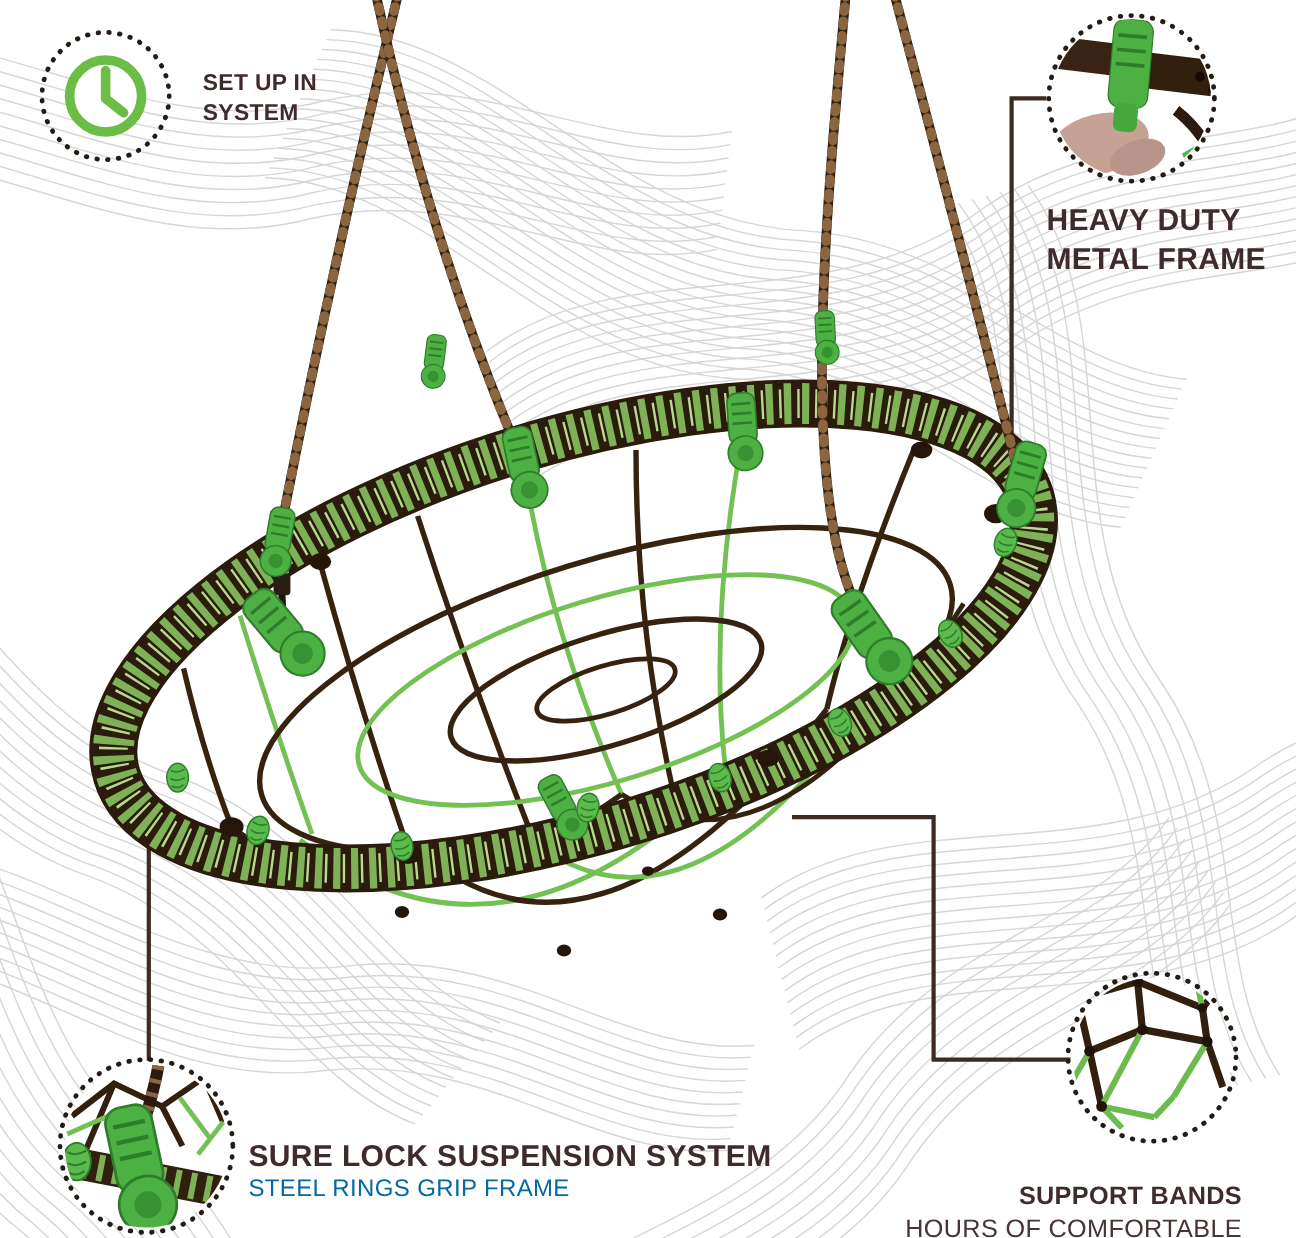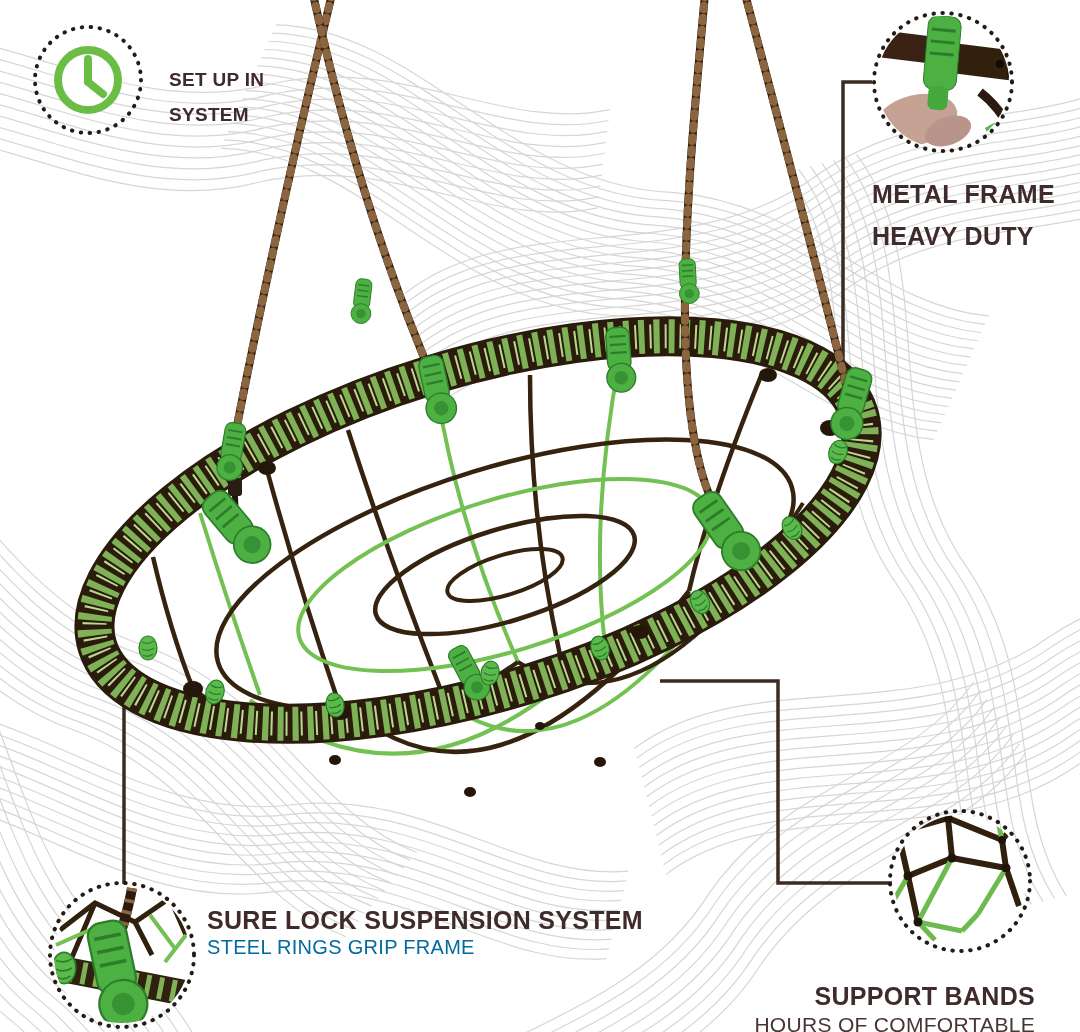--- a/index.html
+++ b/index.html
@@ -5,28 +5,28 @@
   html,body{margin:0;padding:0;background:#fff;}
   .canvas{
     position:relative;
     width:1080px;height:1032px;
     overflow:hidden;
     background:#ffffff;
     font-family:"Liberation Sans", sans-serif;
   }
   svg.scene{position:absolute;left:0;top:0;}
   .label{position:absolute;color:#3f2b2b;letter-spacing:.3px;}
-  .label .big{font-weight:bold;margin-top:10px;}
+  .label .big{font-weight:bold;}
   .setup-label{left:169px;top:57px;font-size:19px;line-height:25px;font-weight:bold;}
   .frame-label{left:872px;top:168px;font-size:25px;line-height:32px;font-weight:bold;}
   .surelock-label{left:207px;top:906px;}
-  .surelock-label .title{font-size:25px;line-height:29px;font-weight:bold;}
+  .surelock-label .title{font-size:25px;line-height:29px;font-weight:bold;margin-top:44px;}
   .surelock-label .sub{font-size:20px;line-height:25px;font-weight:normal;color:#0369a1;}
   .support-label{right:45px;top:981px;text-align:right;}
-  .support-label .title{font-size:25px;line-height:31px;font-weight:bold;}
+  .support-label .title{font-size:21px;line-height:31px;font-weight:bold;}
   .support-label .sub{font-size:21px;line-height:26px;font-weight:normal;color:#473434;}
   .dots{stroke:#241c14;stroke-width:4;stroke-dasharray:.5 8.5;stroke-linecap:round;fill:none;}
 </style>
 </head>
 <body>
 
 <div class="canvas">
 
 <svg class="scene" width="1080" height="1032" viewBox="0 0 1080 1032">
   <defs>
@@ -338,22 +338,22 @@
     <circle cx="960" cy="881" r="70" class="dots"></circle>
   </g>
 </svg>
 
 <div class="label setup-label">
   <div class="big">SET UP IN</div>
   <div class="big">SYSTEM</div>
 </div>
 
 <div class="label frame-label">
+  <div class="big">HEAVY DUTY</div>
   <div class="big">METAL FRAME</div>
-  <div class="big">HEAVY DUTY</div>
 </div>
 
 <div class="label surelock-label">
   <div class="title">SURE LOCK SUSPENSION SYSTEM</div>
   <div class="sub">STEEL RINGS GRIP FRAME</div>
 </div>
 
 <div class="label support-label" style="position:absolute;">
   <div class="title">SUPPORT BANDS</div>
   <div class="sub">HOURS OF COMFORTABLE</div>

